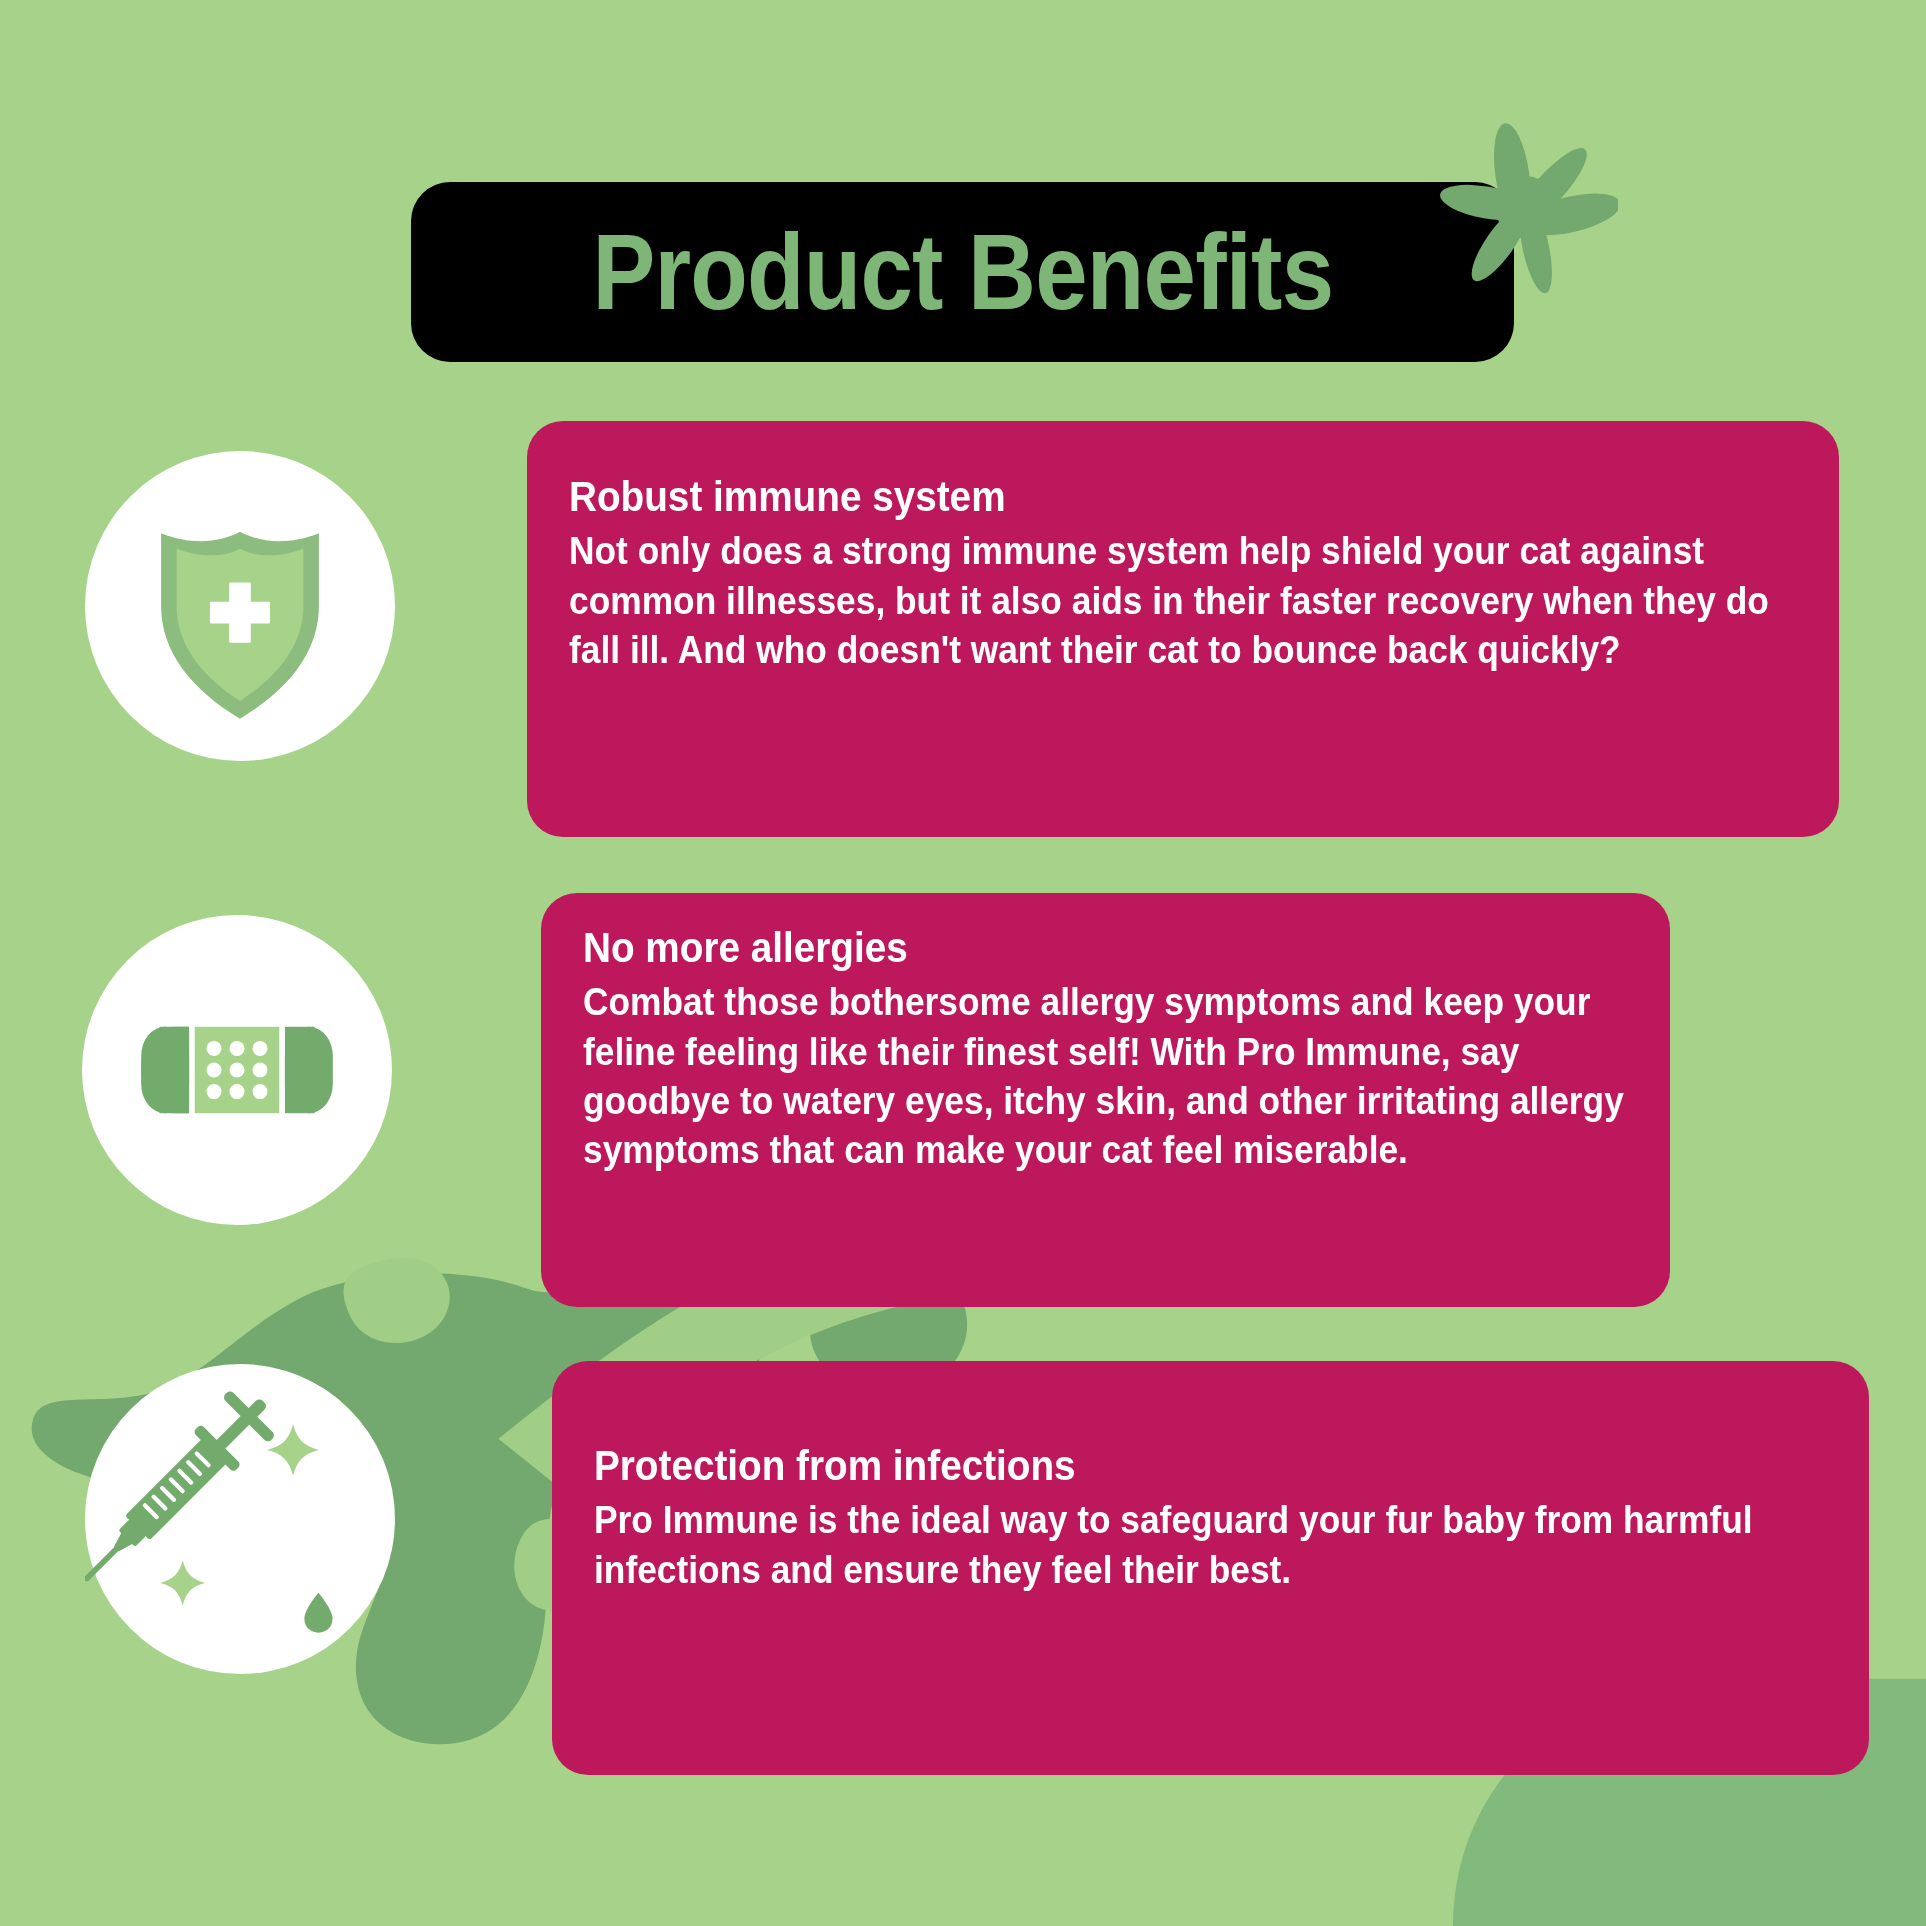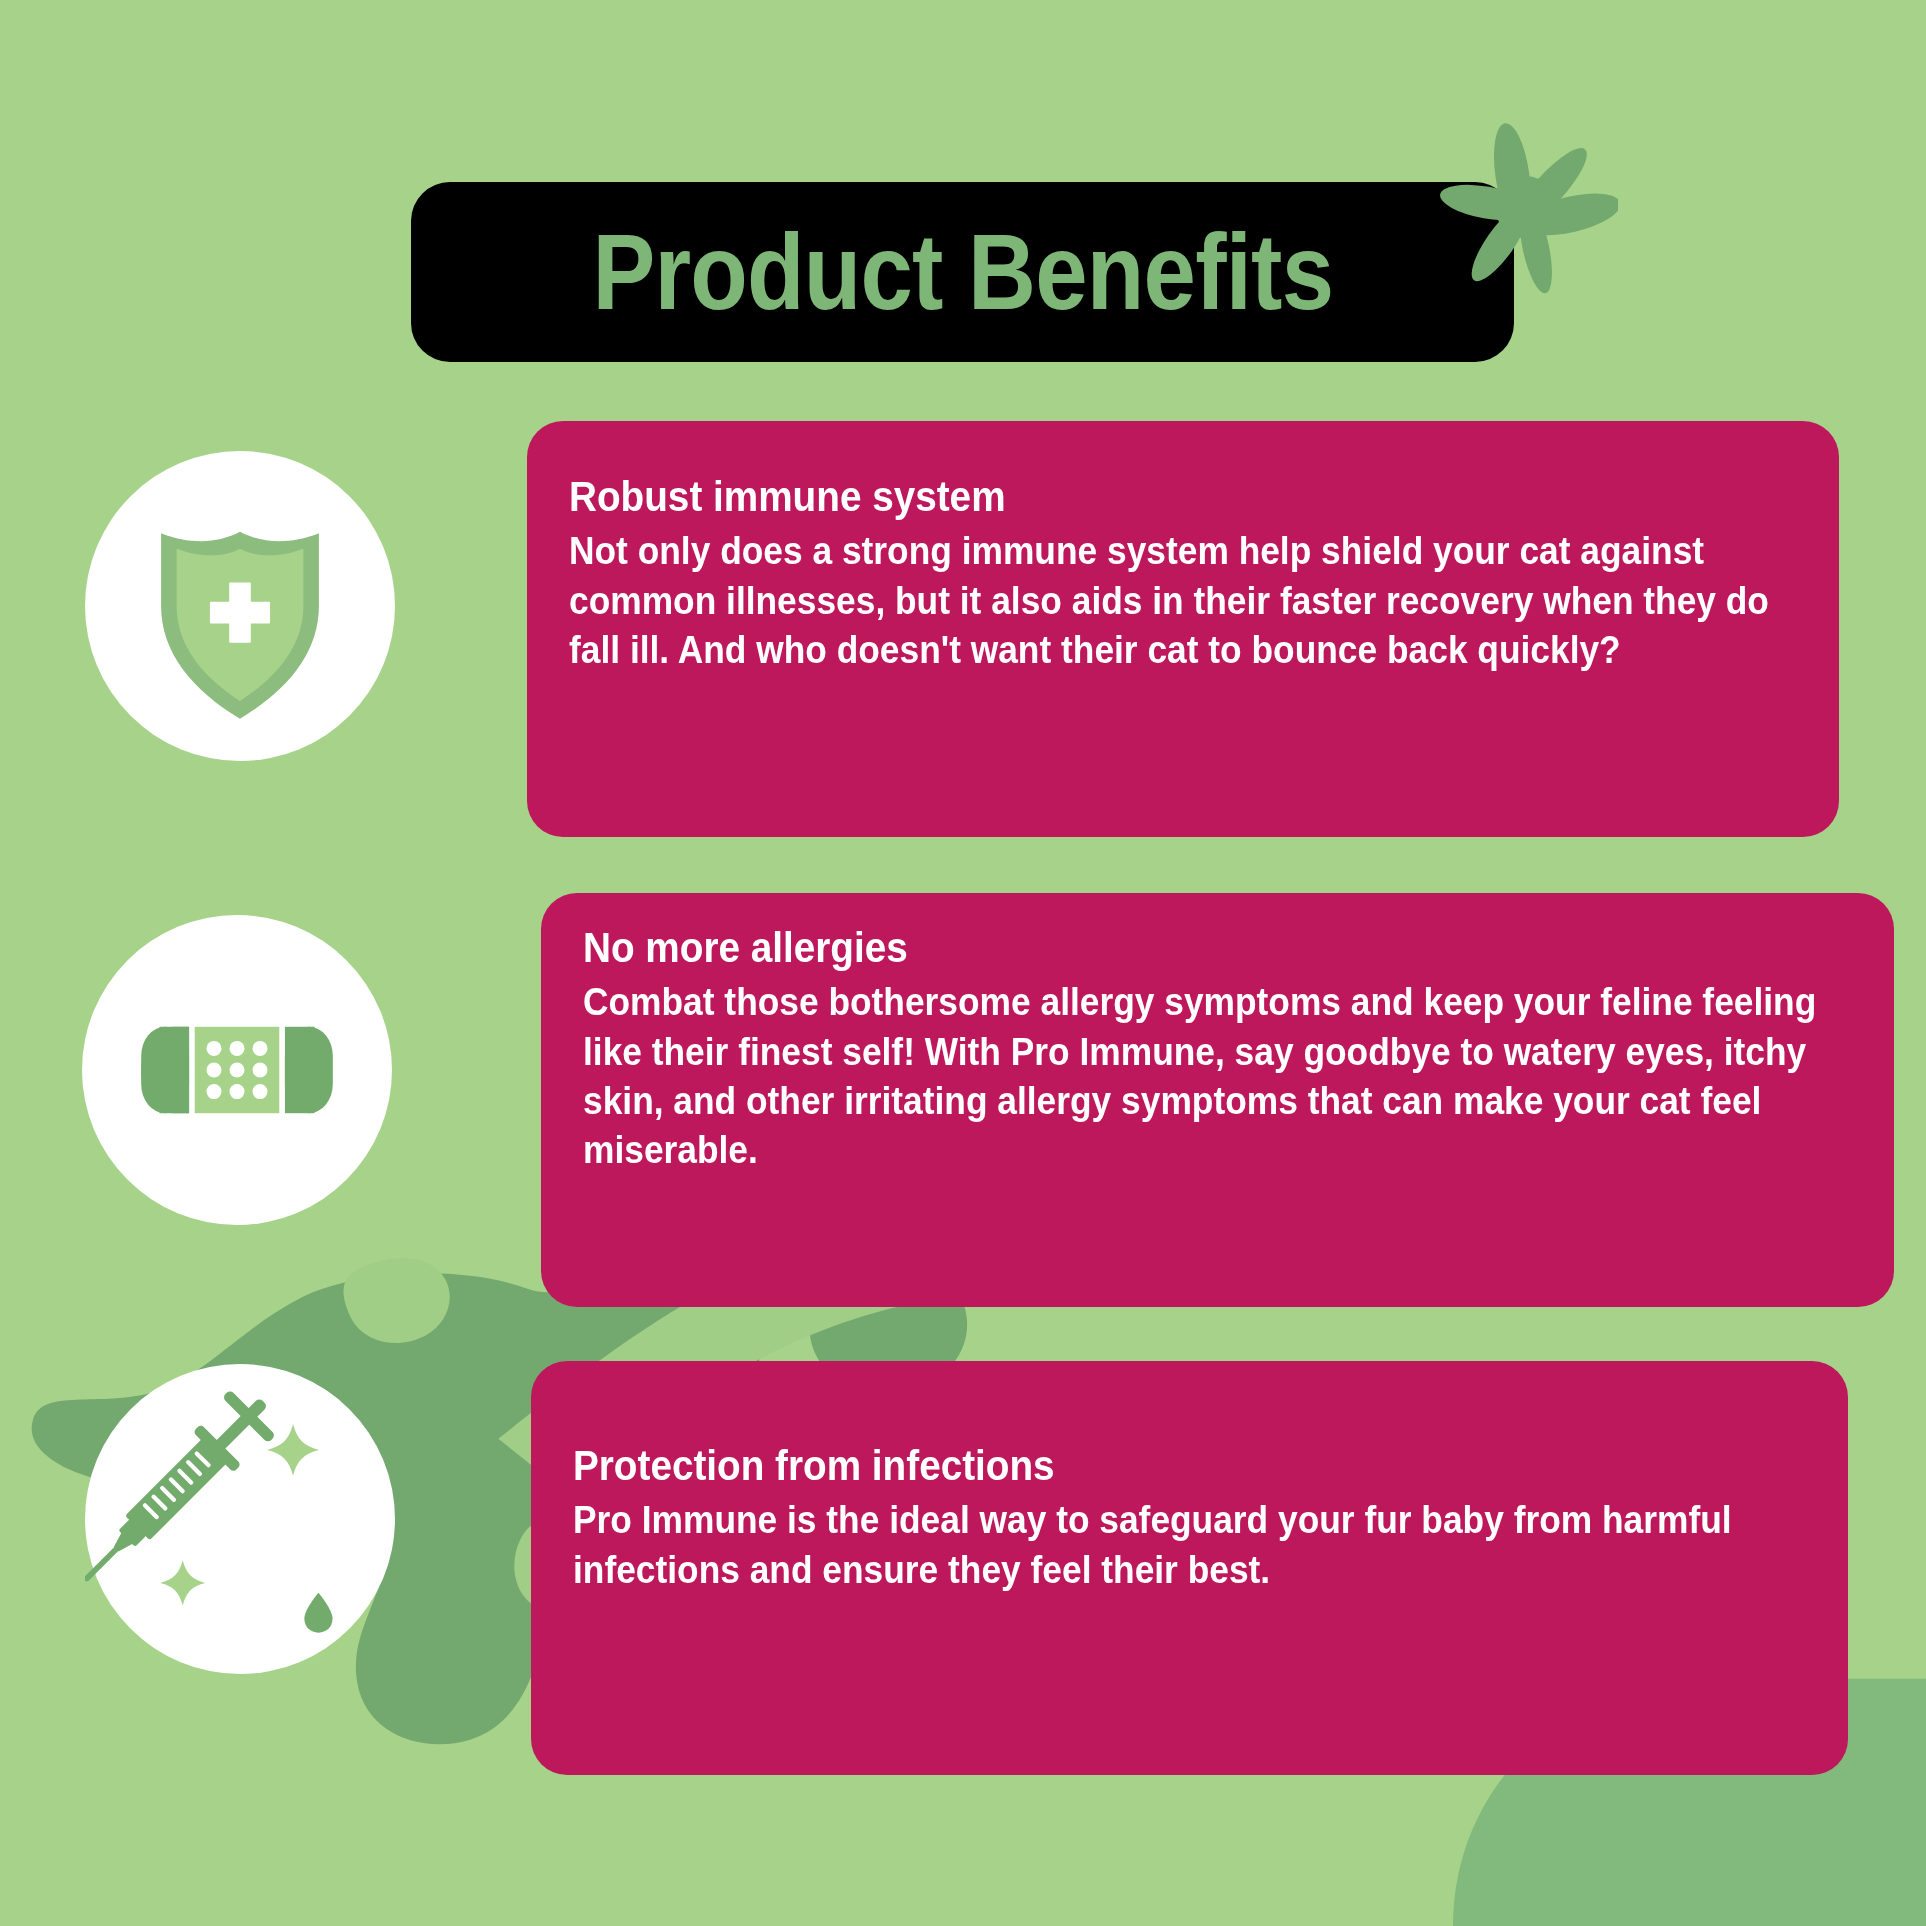--- a/index.html
+++ b/index.html
@@ -50,23 +50,23 @@
     font-family:"Liberation Sans Narrow","Liberation Sans",sans-serif;
     font-weight:bold;font-size:38px;line-height:1.30;
     transform:scaleX(0.93);transform-origin:left top;
     width:107.5%;
     margin:0;
   }
 
   
   #card1{left:527px;top:421px;width:1312px;height:416px;}
   #card1 .inner{top:53px;}
-  #card2{left:541px;top:893px;width:1353px;height:414px;}
+  #card2{left:541px;top:893px;width:1129px;height:414px;}
   #card2 .inner{top:32px;}
-  #card3{left:531px;top:1361px;width:1317px;height:414px;}
+  #card3{left:552px;top:1361px;width:1317px;height:414px;}
   #card3 .inner{top:82px;}
 
   
   .icon-circle{
     position:absolute;width:310px;height:310px;border-radius:50%;
     background:#ffffff;z-index:5;
   }
   #icon1{left:85px;top:451px;}
   #icon2{left:82px;top:915px;}
   #icon3{left:85px;top:1364px;}

